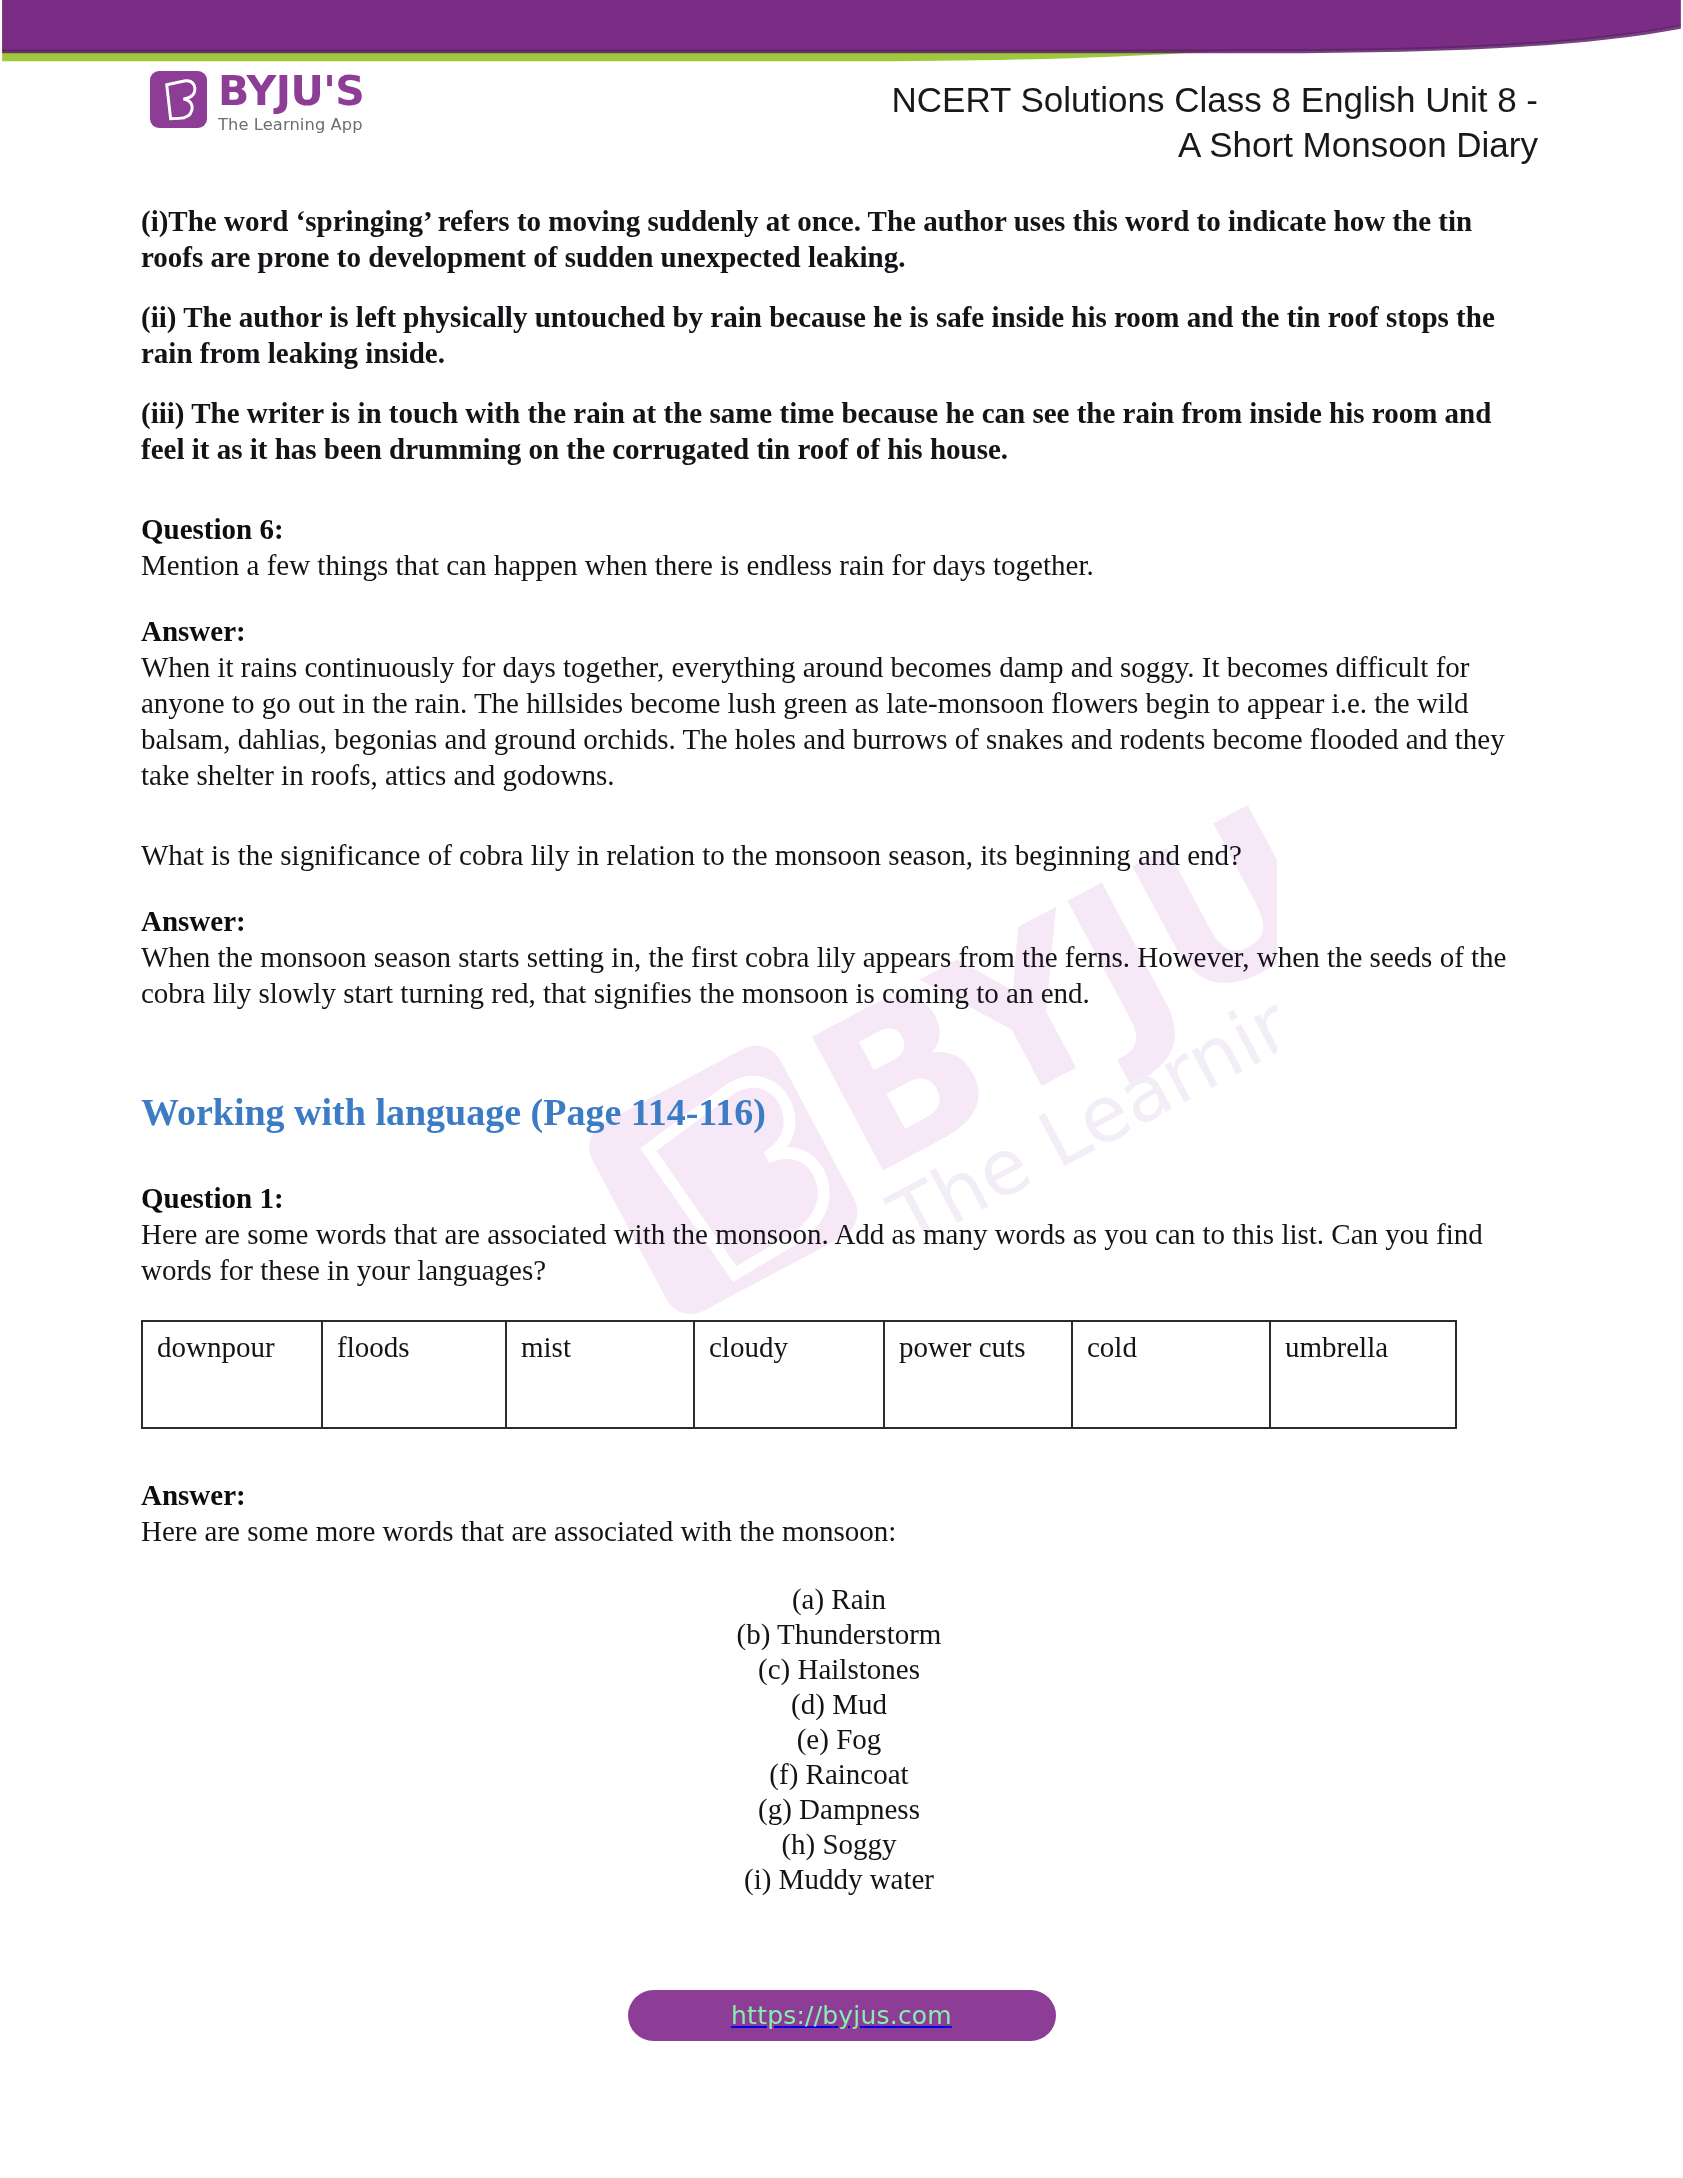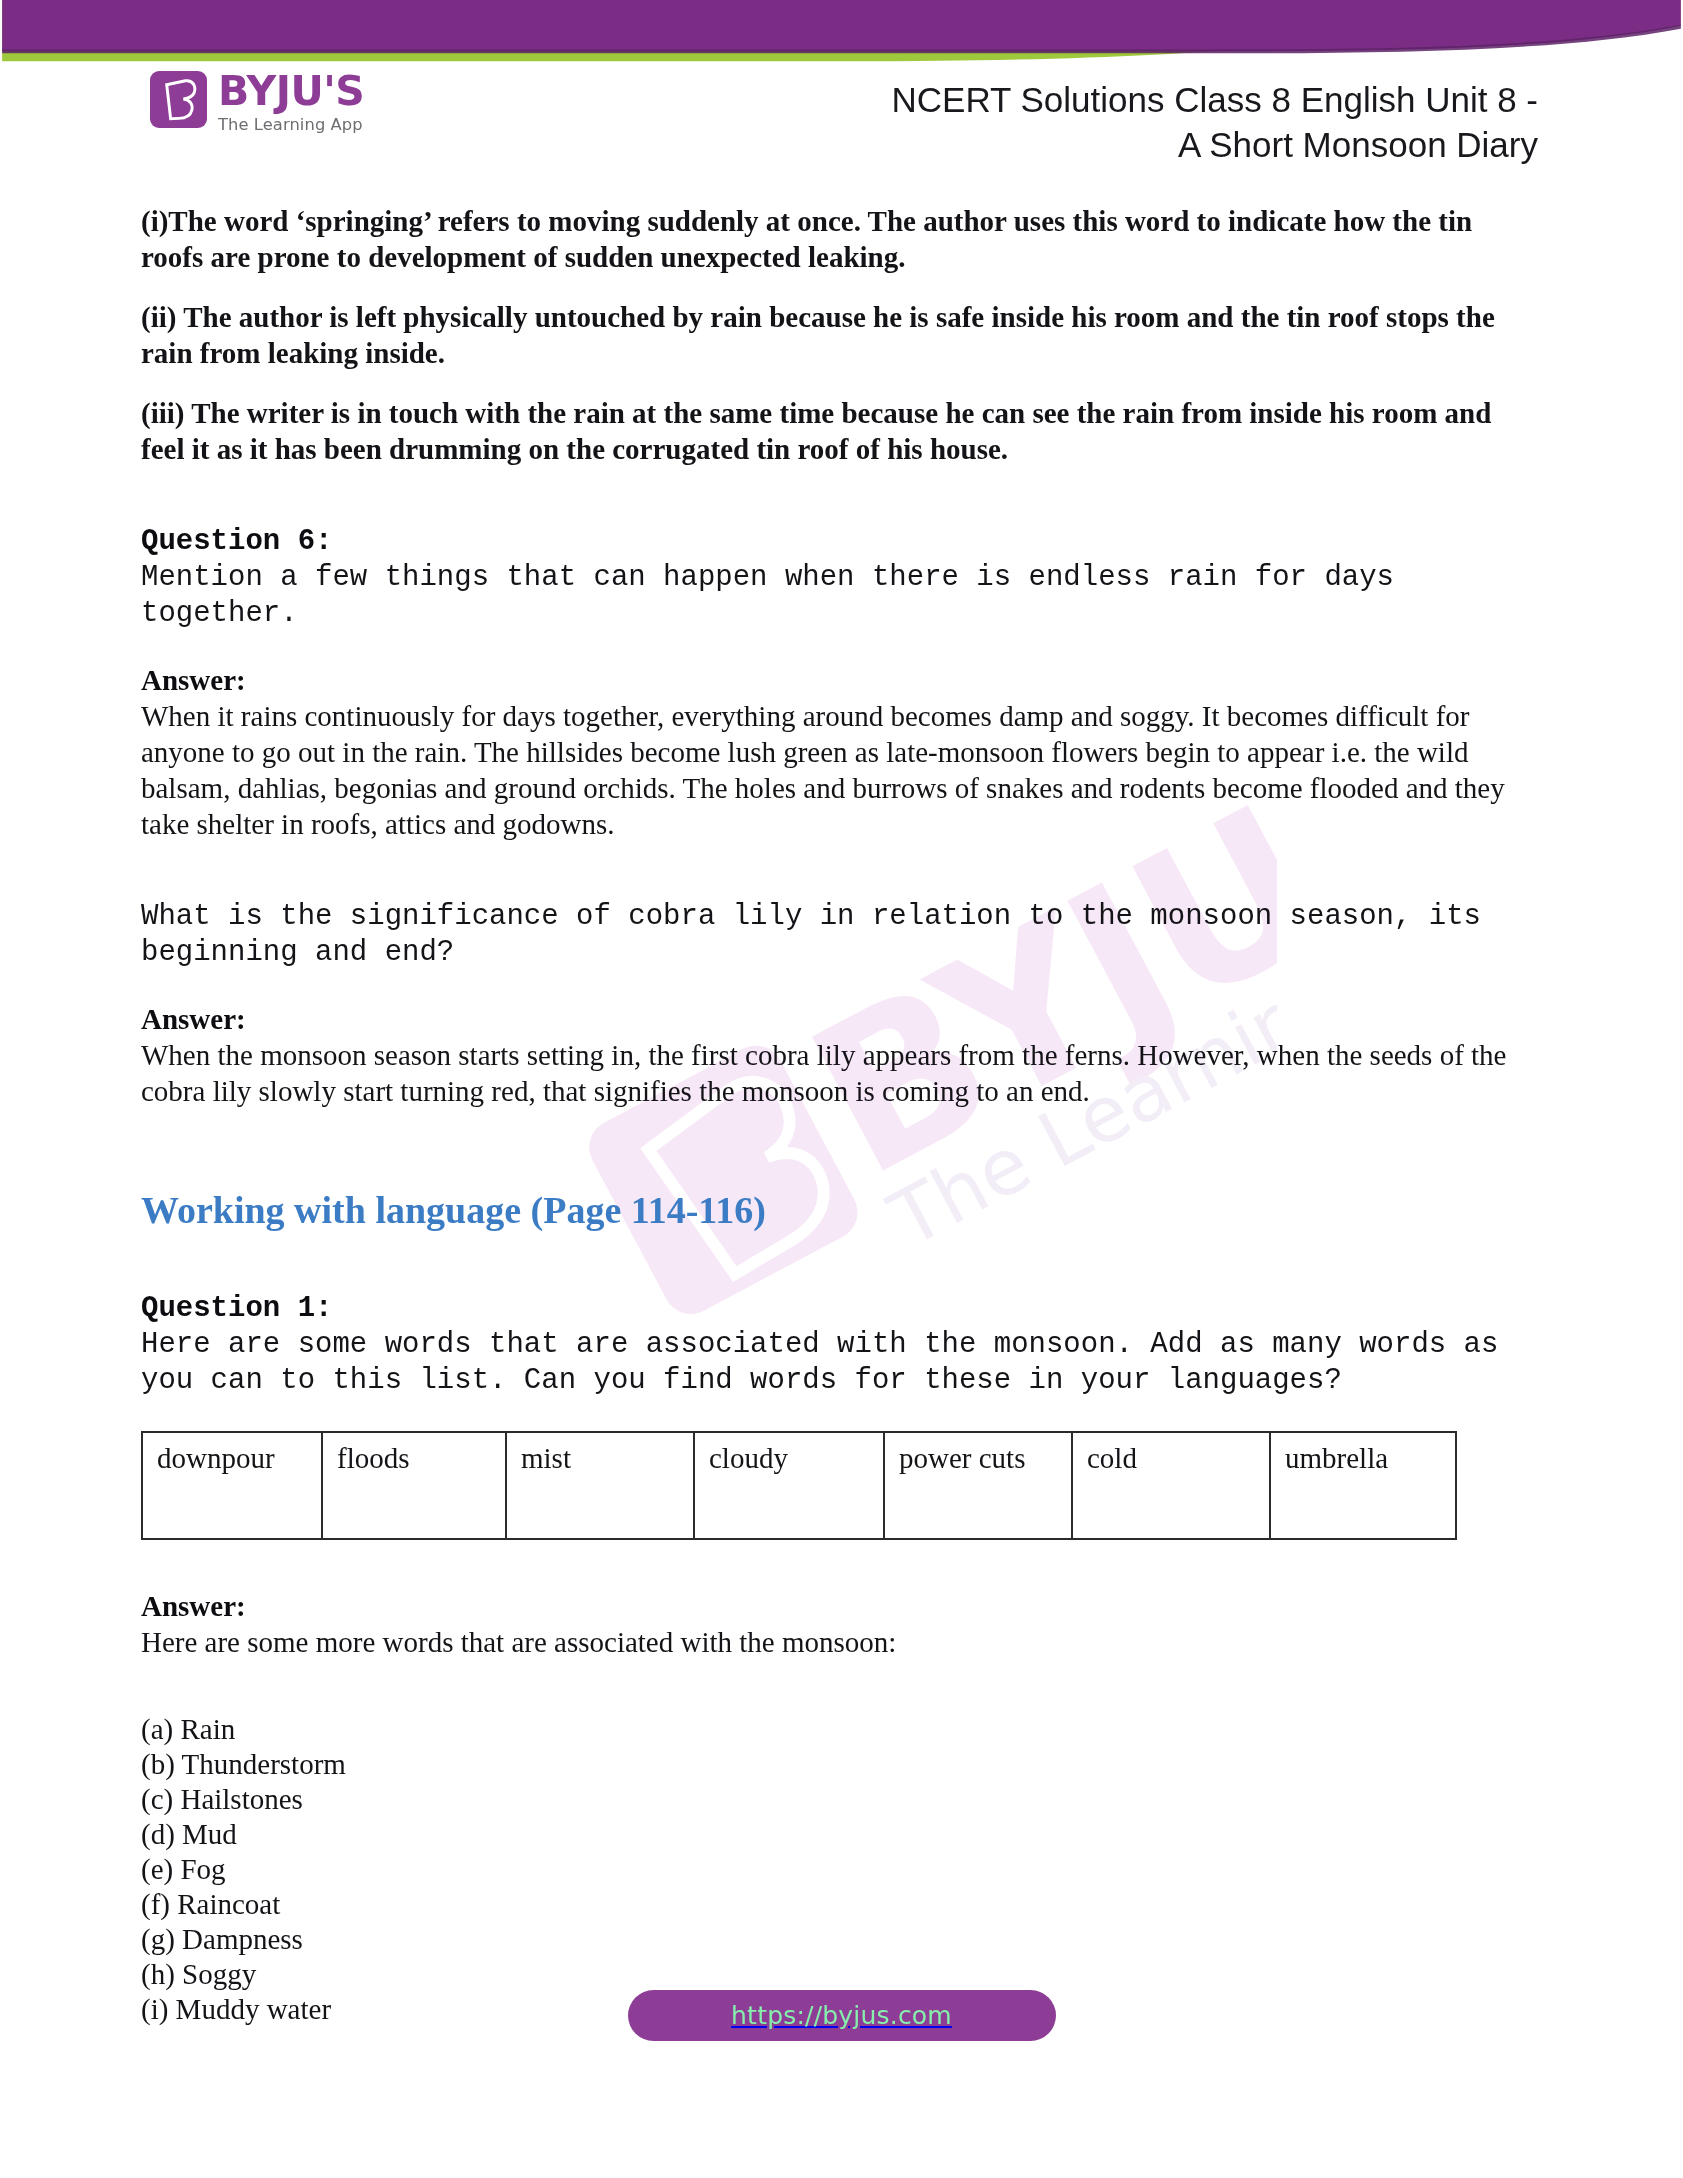--- a/index.html
+++ b/index.html
@@ -108,21 +108,21 @@
 
   p.para {
     font-size: 29px;
     line-height: 36px;
     color: #141317;
     text-align: left;
     margin-bottom: 24px;
     font-weight: bold;
   }
 
-  .qblock { margin-top: 57px; font-family: Liberation Mono, monospace; }
+  .qblock { margin-top: 44px; }
   .ablock { margin-top: 30px; }
 
   .lbl {
     font-size: 29px;
     line-height: 36px;
     font-weight: bold;
     color: #0d0c10;
   }
   .lbltext {
     font-size: 29px;
@@ -160,21 +160,22 @@
   #words-table td:nth-child(2) { width: 184px; }
   #words-table td:nth-child(3) { width: 188px; }
   #words-table td:nth-child(4) { width: 190px; }
   #words-table td:nth-child(5) { width: 188px; }
   #words-table td:nth-child(6) { width: 198px; }
   #words-table td:nth-child(7) { width: 186px; }
 
   
   ul#more-words {
     list-style: none;
-    margin-top: 52px;
+    margin-top: 33px;
+    text-align: center;
   }
   ul#more-words li {
     font-size: 29px;
     line-height: 35px;
     color: #141317;
   }
 
   
   #footer-url {
     position: absolute;

